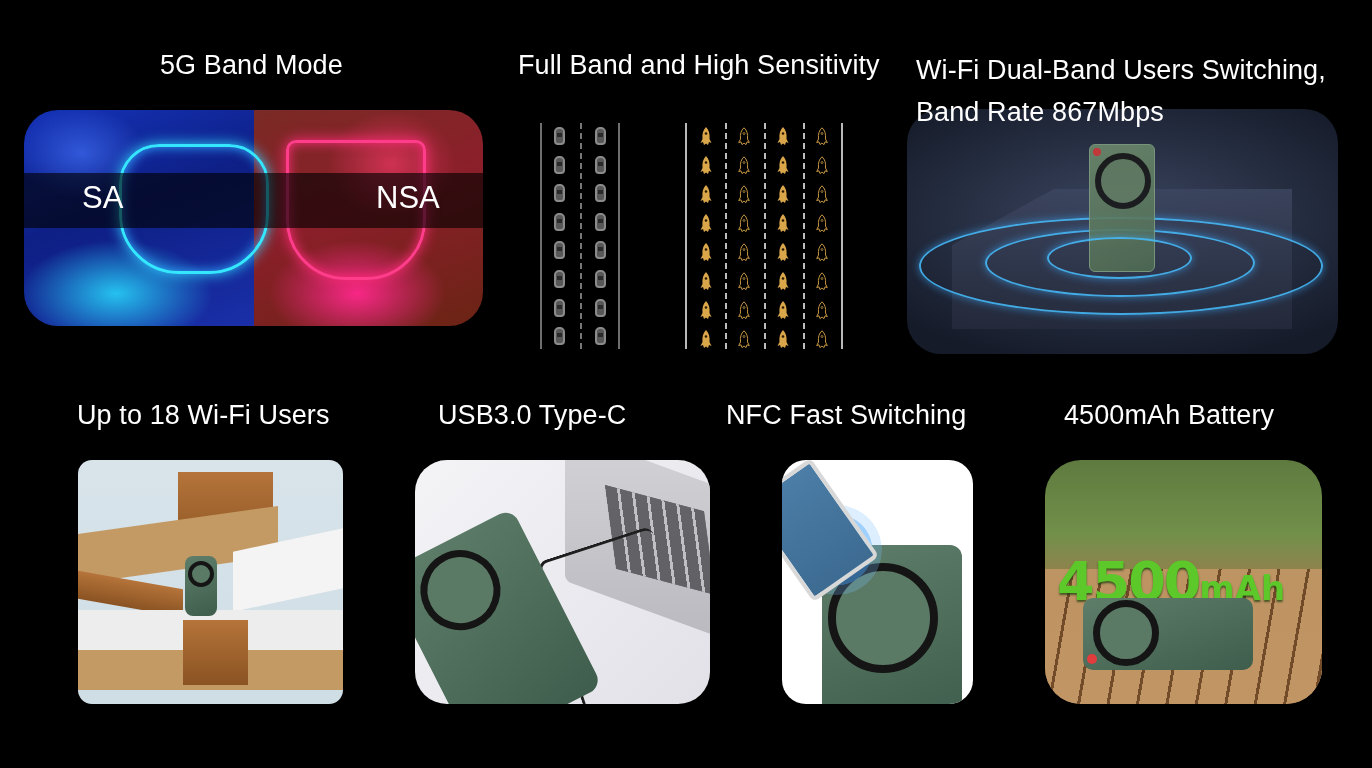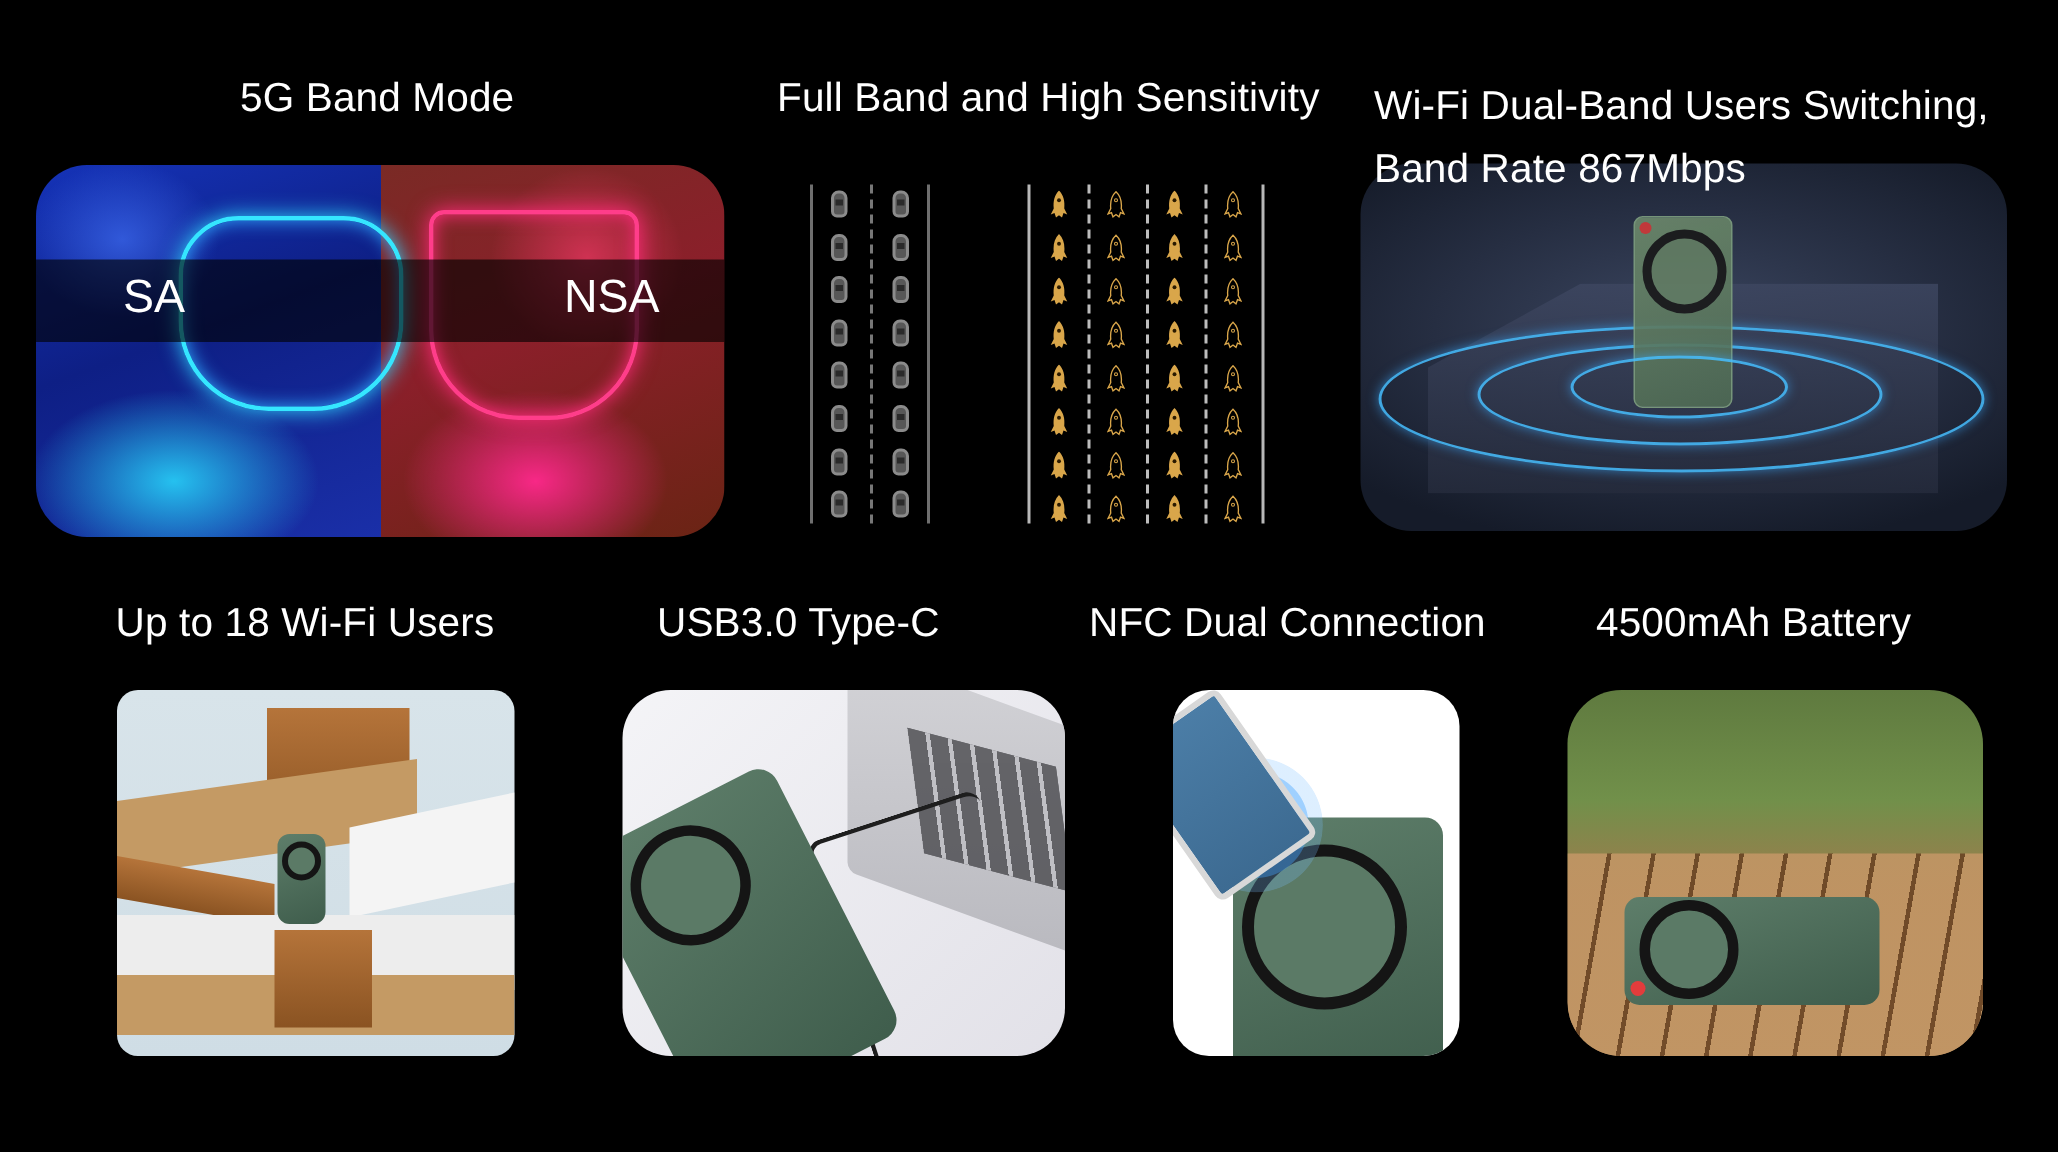--- a/index.html
+++ b/index.html
@@ -4,21 +4,21 @@
 <style>
   * { box-sizing: border-box; margin: 0; padding: 0; }
   html, body { width: 1372px; height: 768px; background: #000; overflow: hidden; }
   body { position: relative; font-family: "Liberation Sans", "DejaVu Sans", sans-serif; color: #fff; }
 
   .title { position: absolute; color: #fff; font-size: 27px; line-height: 34px; white-space: nowrap; letter-spacing: 0.1px; }
 
   .card { position: absolute; overflow: hidden; border-radius: 34px; }
 
   
-  .g5 { left: 24px; top: 110px; width: 459px; height: 248px; }
+  .g5 { left: 24px; top: 110px; width: 459px; height: 216px; }
   .g5 .half { position: absolute; top: 0; bottom: 0; width: 50%; }
   .g5 .left { left: 0; background:
       radial-gradient(ellipse 60% 35% at 40% 85%, rgba(40,220,255,0.85), rgba(40,220,255,0) 70%),
       radial-gradient(ellipse 40% 30% at 25% 20%, rgba(70,120,255,0.6), rgba(0,0,0,0) 70%),
       linear-gradient(160deg, #1533b8 0%, #0e1f85 45%, #1a2fa8 100%); }
   .g5 .right { right: 0; background:
       radial-gradient(ellipse 55% 35% at 45% 85%, rgba(255,40,140,0.95), rgba(255,40,140,0) 70%),
       radial-gradient(ellipse 40% 35% at 60% 25%, rgba(255,60,110,0.6), rgba(0,0,0,0) 70%),
       linear-gradient(160deg, #7a2a25 0%, #8b1f2a 45%, #6a2414 100%); }
   .g5 .glyph { position: absolute; border: 3px solid; border-radius: 40px 40px 60px 60px; }
@@ -353,29 +353,32 @@
 <div class="card usb">
   <div class="laptop"></div>
   <div class="keys"></div>
   <div class="cable" style="left:145px; top:80px; width:120px; height:170px; border-right:none; border-bottom:none; transform:rotate(-18deg);"></div>
   <div class="greendev" style="left:5px; top:70px; width:145px; height:200px; transform:rotate(-27deg); border-radius:14px;">
     <div class="dial" style="left:22px; top:10px; width:80px; height:80px;"></div>
 
   </div>
 </div>
 
-<div class="title" style="left:726px; top:398px;">NFC Dual Connection</div>
+<div class="title" style="left:726px; top:398px;">NFC Fast Switching</div>
 <div class="card nfc">
   <div class="greendev" style="left:40px; top:85px; width:140px; height:180px; border-radius:12px;">
     <div class="dial" style="left:6px; top:18px; width:110px; height:110px; border-width:8px;"></div>
   </div>
   <div class="wave" style="left:10px; top:45px; width:90px; height:90px; background:radial-gradient(circle, #1aa0ff 0 8%, #fff 9% 14%, rgba(60,160,255,0.8) 15% 30%, rgba(255,255,255,0.6) 31% 36%, rgba(80,170,255,0.55) 37% 55%, rgba(120,190,255,0.25) 56% 70%, rgba(255,255,255,0) 71%);"></div>
   <div class="phone"></div>
 </div>
 
 <div class="title" style="left:1064px; top:398px;">4500mAh Battery</div>
 <div class="card battery">
   <div class="planks"></div>
+  <div class="bat-text">
+    <span class="big">4500</span><span class="small">mAh</span>
+  </div>
   <div class="greendev" style="left:38px; top:138px; width:170px; height:72px; border-radius:10px;">
     <div class="dial" style="left:10px; top:2px; width:66px; height:66px;"></div>
     <div class="red" style="left:4px; top:56px;"></div>
   </div>
 </div>
 
 </body></html>

